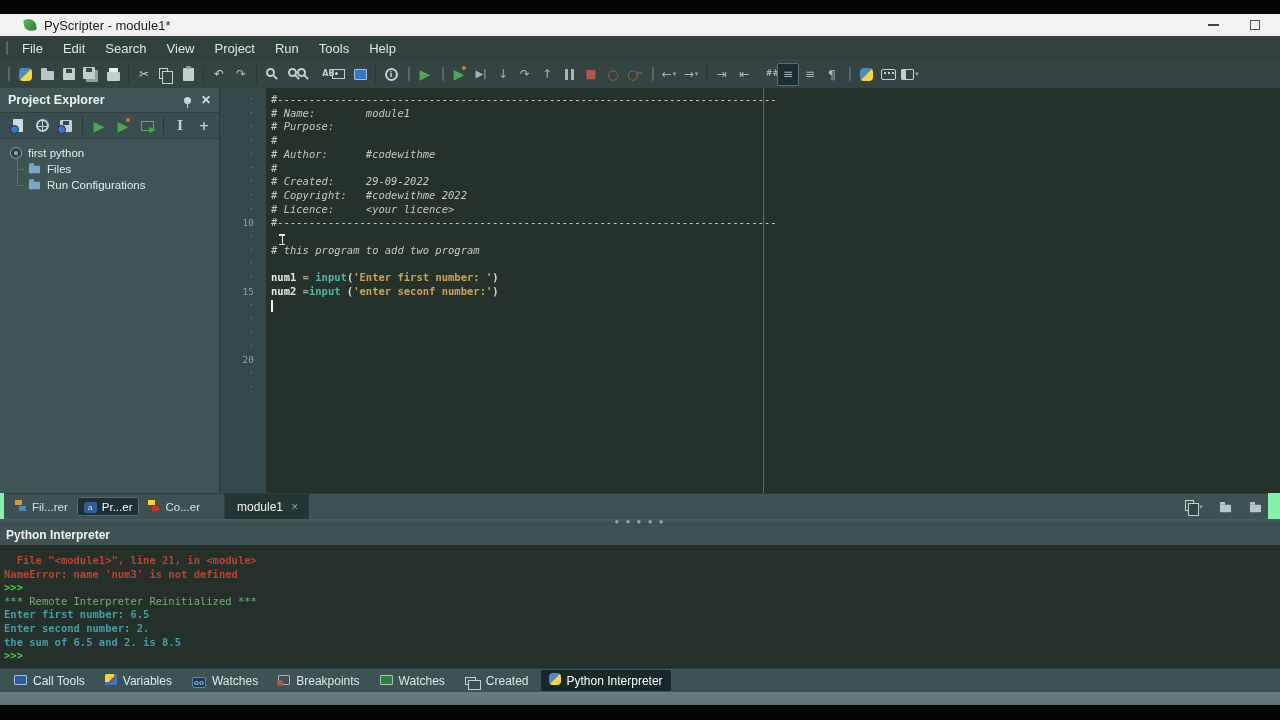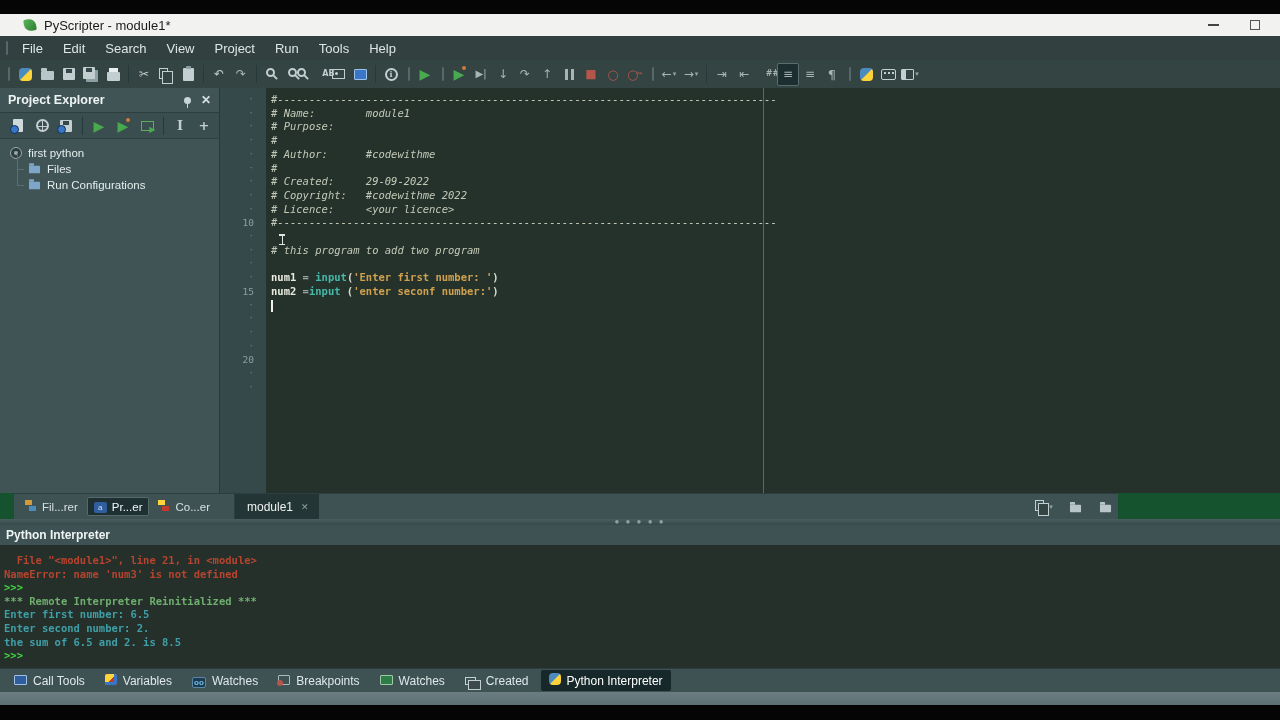--- a/index.html
+++ b/index.html
@@ -1,18 +1,18 @@
 <!DOCTYPE html>
 <html><head>
 <meta charset="utf-8">
 <style>
   * { margin:0; padding:0; box-sizing:border-box; }
   html,body { width:1280px; height:720px; overflow:hidden; background:#000; }
   body { font-family:"Liberation Sans", sans-serif; }
-  .screen { position:relative; width:1280px; height:720px; background:#14532d; }
+  .screen { position:relative; width:1280px; height:720px; background:#86efac; }
 
   
   .letterbox-top { position:absolute; left:0; top:0; width:1280px; height:14px; background:#050505; }
   .titlebar { position:absolute; left:0; top:14px; width:1280px; height:22px; background:#f2f2f0; display:flex; align-items:center; padding-left:24px; }
   .leaf { width:12px; height:12px; background:linear-gradient(135deg,#5cb55c,#2e7d32); border-radius:2px 7px 2px 7px; transform:rotate(-10deg); margin-right:8px; }
   .title-text { font-size:13px; color:#1c1c1c; }
   .winbtn { position:absolute; top:0; width:34px; height:22px; display:flex; align-items:center; justify-content:center; }
   .winbtn.min { left:1196px; } .winbtn.max { left:1238px; }
   .min-glyph { width:11px; height:0; border-bottom:2px solid #444; }
   .max-glyph { width:10px; height:10px; border:1.5px solid #555; }
@@ -125,38 +125,38 @@
   .tk-fn { color:#45b8a8; font-weight:bold; }
   .tk-st { color:#cfa14f; font-weight:bold; }
   .tk-pl { color:#d8dcd2; font-weight:bold; }
   .caretbar { display:inline-block; width:2px; height:12px; background:#eef2ee; vertical-align:middle; }
   .mousecursor { position:absolute; left:58px; top:146px; width:8px; height:11px; pointer-events:none; }
   .mousecursor::before, .mousecursor::after { content:""; position:absolute; left:1px; width:6px; height:1.5px; background:#dfe5df; }
   .mousecursor::before { top:0; } .mousecursor::after { bottom:0; }
   .mousecursor i { position:absolute; left:3.5px; top:1px; bottom:1px; width:1.5px; background:#dfe5df; }
 
   
-  .tabstrip { position:absolute; left:14px; top:493px; width:1104px; height:26px; background:#3e5153; display:flex; align-items:stretch; border-top:1px solid #2c3e40; }
+  .tabstrip { position:absolute; left:4px; top:493px; width:1264px; height:26px; background:#3e5153; display:flex; align-items:stretch; border-top:1px solid #2c3e40; }
   .panel-tabs { width:221px; display:flex; align-items:center; padding-left:4px; gap:2px; border-right:1px solid #2c3e40; }
   .ptab { display:flex; align-items:center; gap:5px; padding:3px 7px; font-size:11.5px; color:#d7e0e0; border-radius:2px; }
   .ptab.active { background:#1f3032; color:#f2f6f6; box-shadow:inset 0 0 0 1px #56696b; }
   .editor-tabs { flex:1; display:flex; align-items:stretch; position:relative; }
   .etab { display:flex; align-items:center; gap:8px; padding:0 10px 0 12px; background:#243536; color:#eef2f0; font-size:12px; }
   .etab .tabx { color:#8da0a0; font-size:9px; }
   .tab-right { position:absolute; right:0; top:0; bottom:0; display:flex; align-items:center; gap:8px; padding-right:2px; }
 
   
   .splitter { position:absolute; left:0; top:519px; width:1280px; height:6px; background:linear-gradient(#4a5d5f,#35484a); display:flex; align-items:center; justify-content:center; color:#8da0a0; font-size:8px; letter-spacing:2px; line-height:0; }
 
   
   .interp-header { position:absolute; left:0; top:525px; width:1280px; height:20px; background:#3e5153; color:#eef4f4; font-size:12px; font-weight:bold; display:flex; align-items:center; padding-left:6px; }
   .console { position:absolute; left:0; top:545px; width:1280px; height:123px; background:#243029; font-family:"DejaVu Sans Mono", monospace; font-size:10.5px; line-height:13.6px; padding:9px 0 0 4px; white-space:pre; }
   .con-err { color:#b8432f; font-weight:bold; }
   .con-prompt { color:#3fd23f; font-weight:bold; }
-  .con-ok { color:#6fae6f; font-weight:bold; }
+  .con-ok { color:#6fae6f; font-weight:normal; }
   .con-out { color:#3f9fa8; font-weight:bold; }
 
   
   .bottom-tabs { position:absolute; left:0; top:668px; width:1280px; height:24px; background:#3e5153; display:flex; align-items:center; padding-left:6px; gap:4px; border-top:1px solid #2c3e40; }
   .btab { display:flex; align-items:center; gap:6px; padding:3px 8px; color:#dfe9e9; font-size:12px; border-radius:2px; }
   .btab.active { background:#16282a; color:#ffffff; }
 
   .status-strip { position:absolute; left:0; top:692px; width:1280px; height:13px; background:linear-gradient(#6b7d80,#5d7073); filter:blur(.4px); }
   .letterbox-bottom { position:absolute; left:0; top:705px; width:1280px; height:15px; background:#050505; }
 </style>

